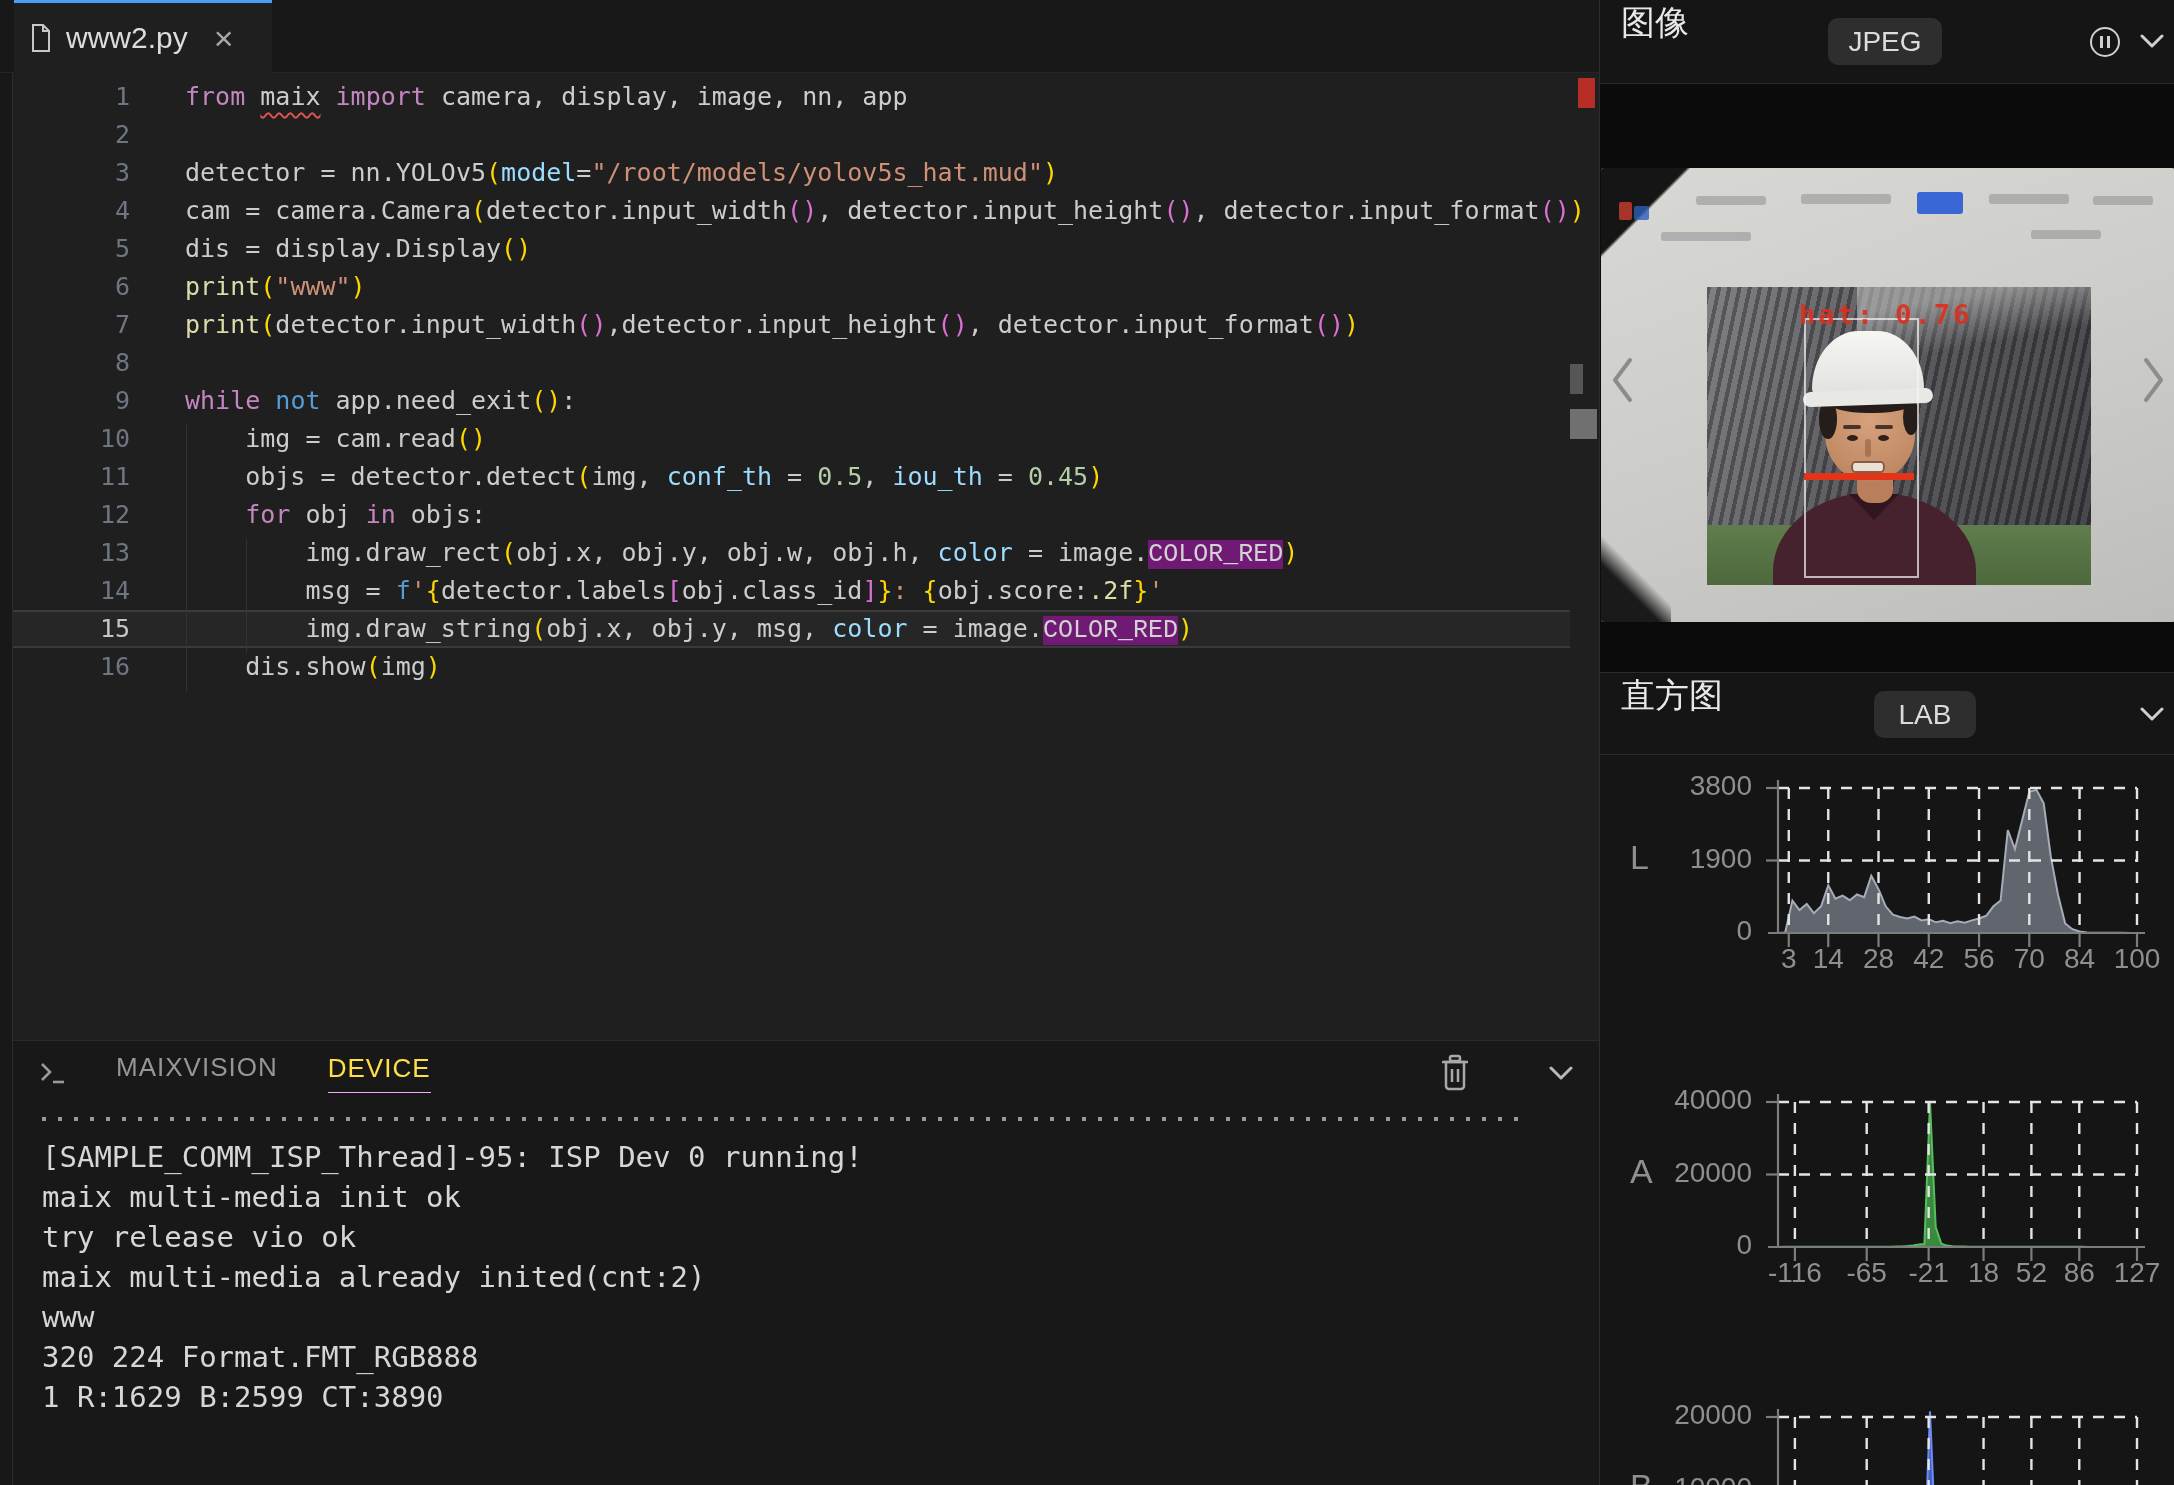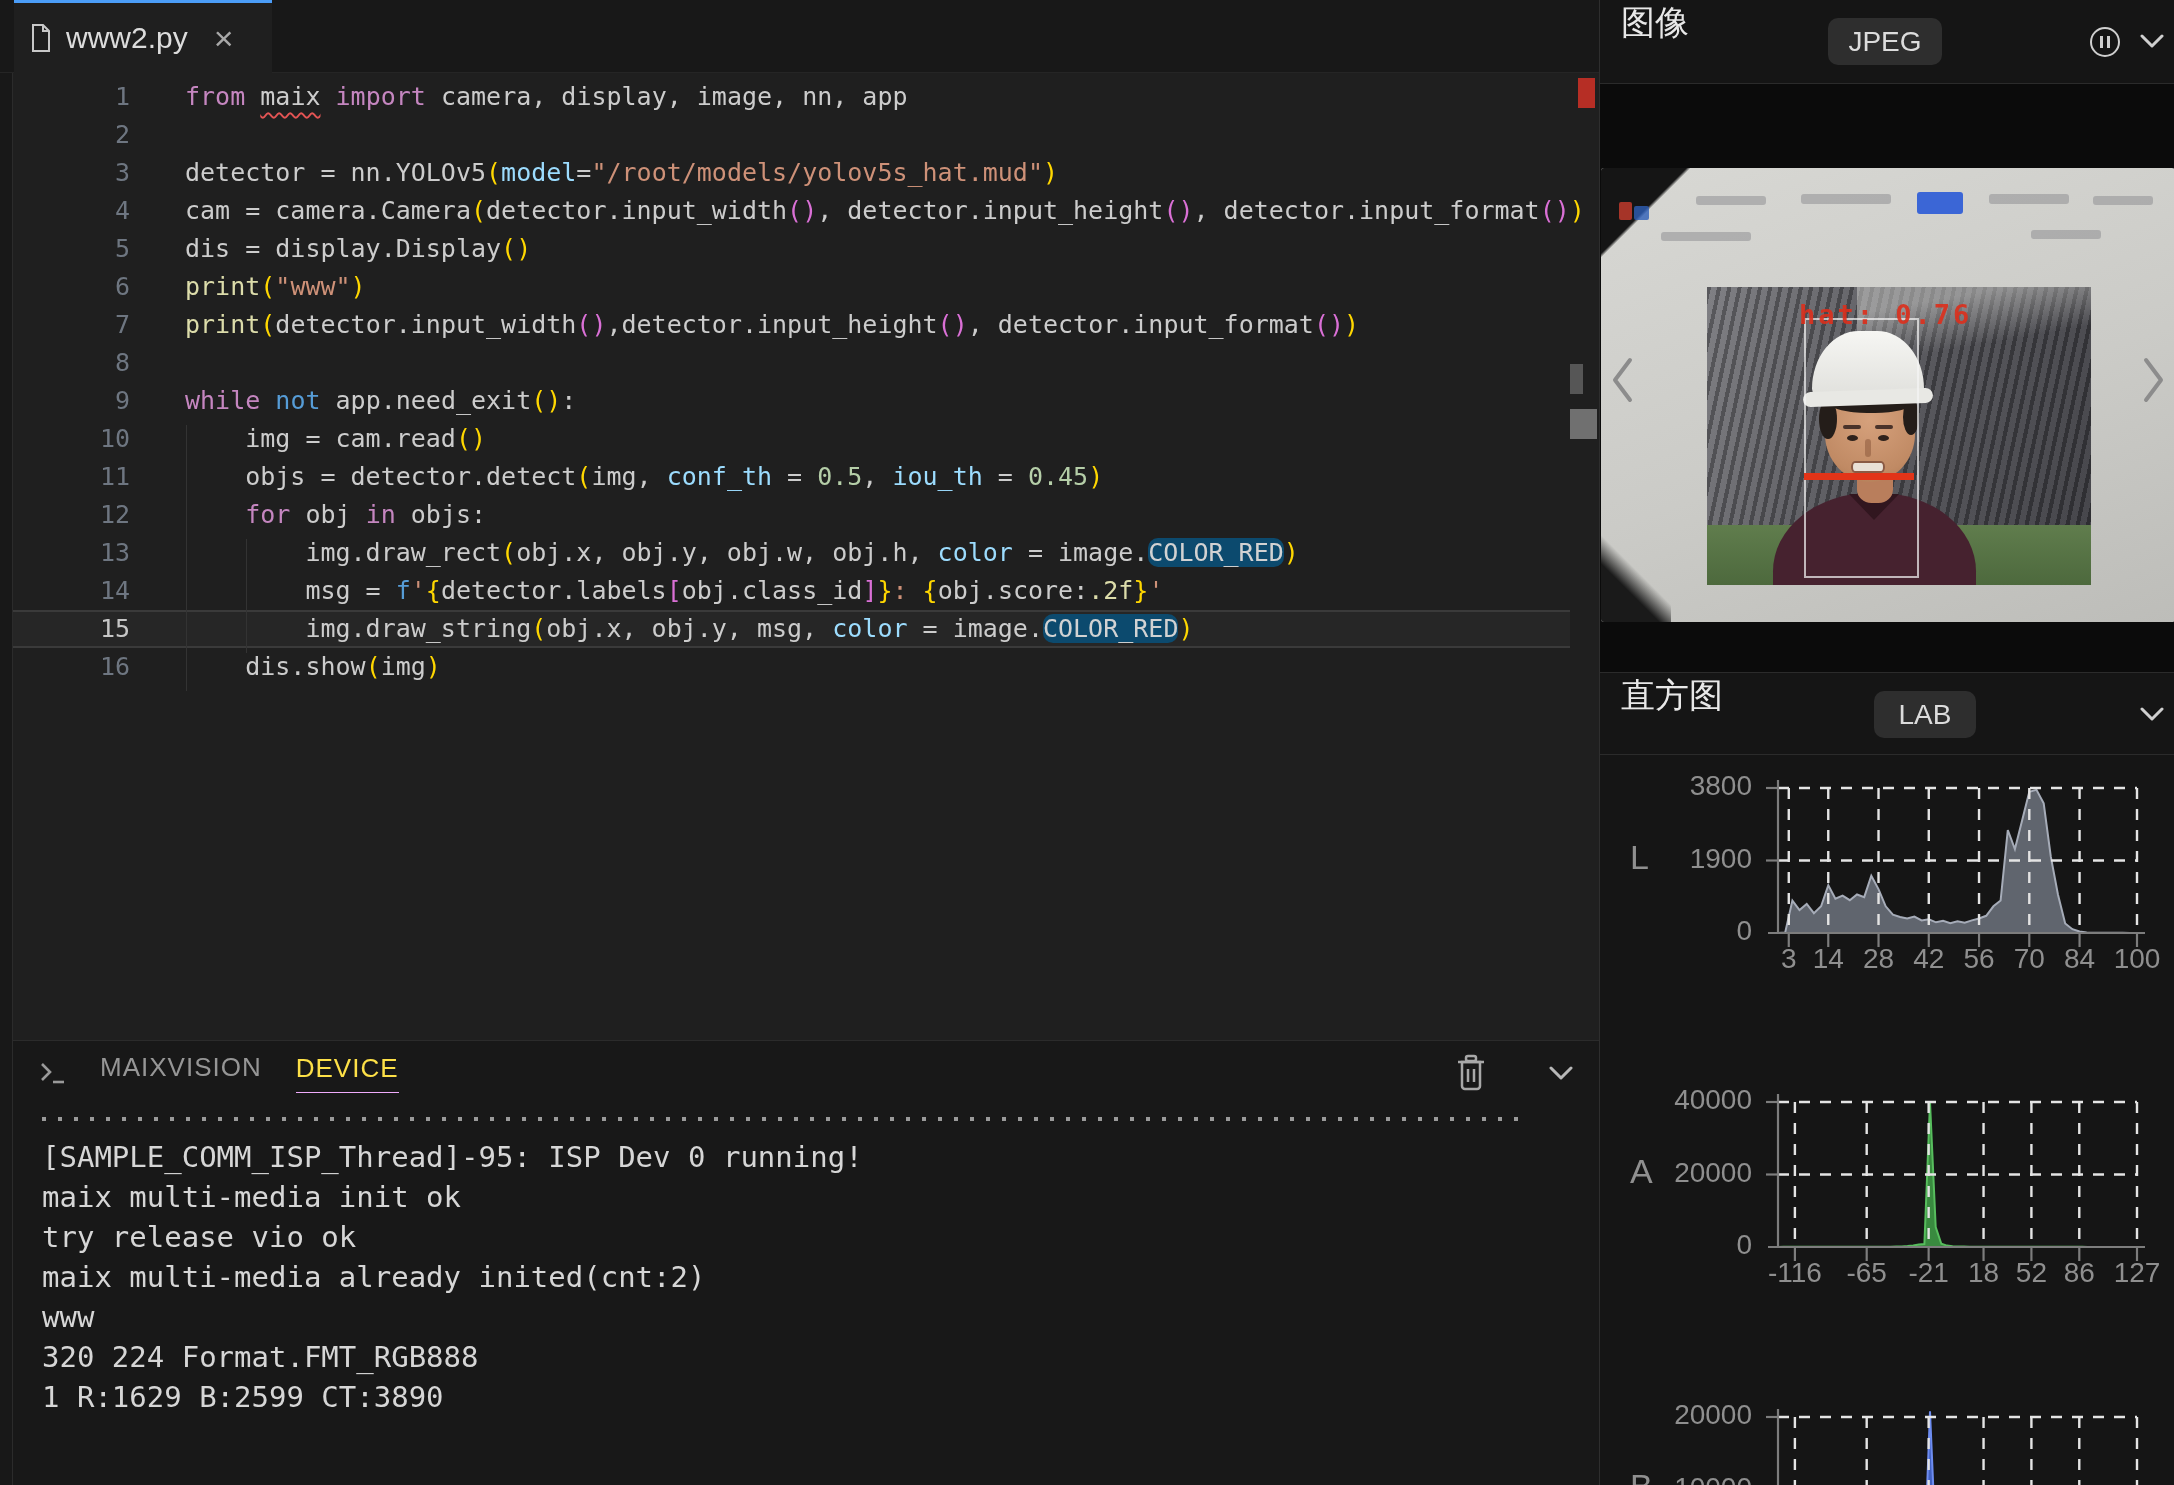--- a/index.html
+++ b/index.html
@@ -19,27 +19,27 @@
   #left-strip{left:0;top:73px;width:13px;height:1412px;background:#181818;border-right:1px solid #2b2b2b;box-sizing:border-box;z-index:5;}
   #code-lines{position:absolute;left:0;top:5px;width:100%;}
   .code-line{display:flex;height:38px;line-height:38px;font-family:"DejaVu Sans Mono",monospace;font-size:25px;white-space:pre;padding-left:13px;width:1557px;}
   .code-line.current{background:rgba(255,255,255,0.035);box-shadow:inset 0 2px 0 #3a3a3a, inset 0 -2px 0 #3a3a3a;}
   .gutter{width:117px;text-align:right;color:#6e7681;flex:none;}
   .code-line.current .gutter{color:#c6c6c6;}
   .ltext{padding-left:55px;}
   .t-d{color:#cccccc}.t-kw{color:#c586c0}.t-kb{color:#569cd6}.t-fn{color:#dcdcaa}
   .t-p{color:#9cdcfe}.t-num{color:#b5cea8}.t-s{color:#ce9178}.t-b1{color:#ffd700}.t-b2{color:#da70d6}
   .t-err{color:#cccccc;text-decoration:underline wavy #e45454 2px;text-underline-offset:7px;}
-  .t-hl{color:#d2d2d2;background:#0c4a6e;border-radius:10px;}
+  .t-hl{color:#d2d2d2;background:#701a75;border-radius:0;font-family:Liberation Mono, monospace;}
   .indent-guide{width:1px;background:#333333;z-index:2;}
   .ruler-mark{z-index:6;}
 
   
   #terminal{left:0;top:1040px;width:1599px;height:445px;background:#181818;border-top:1px solid #2b2b2b;box-sizing:border-box;}
-  #term-header{display:flex;align-items:center;height:64px;padding-left:40px;}
+  #term-header{display:flex;align-items:center;height:64px;padding-left:40px;gap:16px;}
   .term-tab{font-size:26px;letter-spacing:1px;color:#969696;margin-left:34px;padding-bottom:8px;border-bottom:3px solid transparent;}
   .term-tab.active{color:#fde047;border-bottom:1px solid #f0abfc;}
   #term-header .spacer{flex:1;}
   #term-dots{margin-left:42px;width:1482px;height:4px;margin-top:12px;
              background:repeating-linear-gradient(90deg,#9a9a9a 0 4px,transparent 4px 16px);}
   #term-log{padding:16px 0 0 42px;font-family:"DejaVu Sans Mono",monospace;font-size:29px;color:#d6d6d6;}
   .term-line{height:40px;line-height:40px;white-space:pre;}
 
   
   #rpanel{left:1599px;top:0;width:575px;height:1485px;background:#151515;border-left:1px solid #2e2e2e;box-sizing:border-box;}

